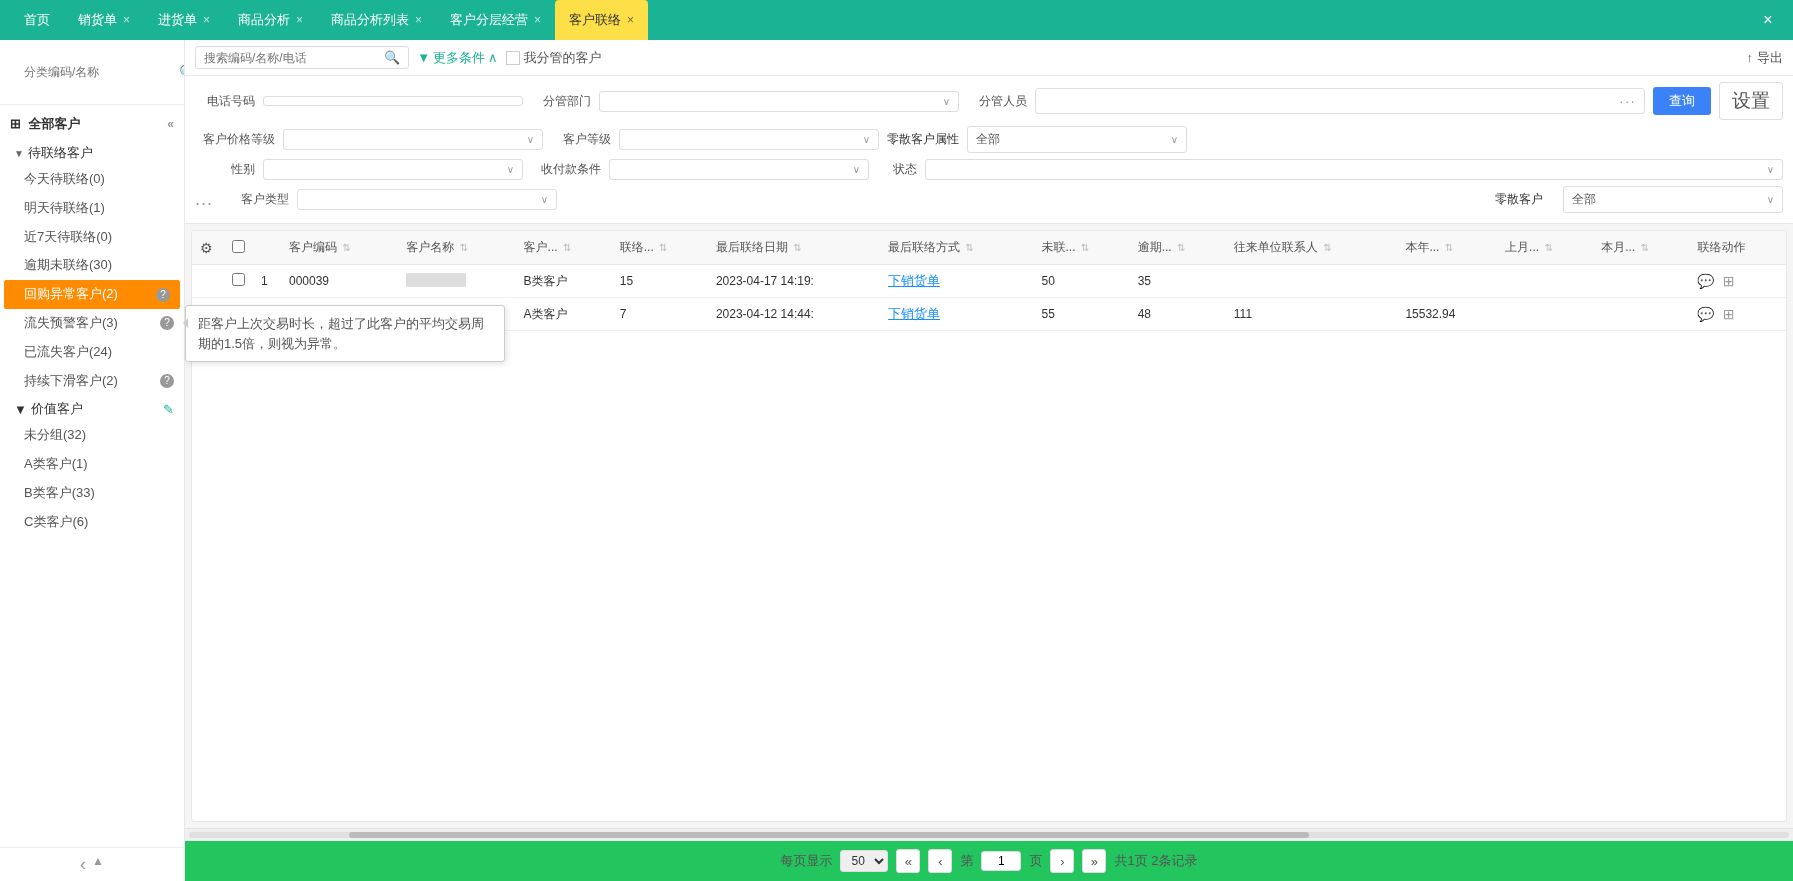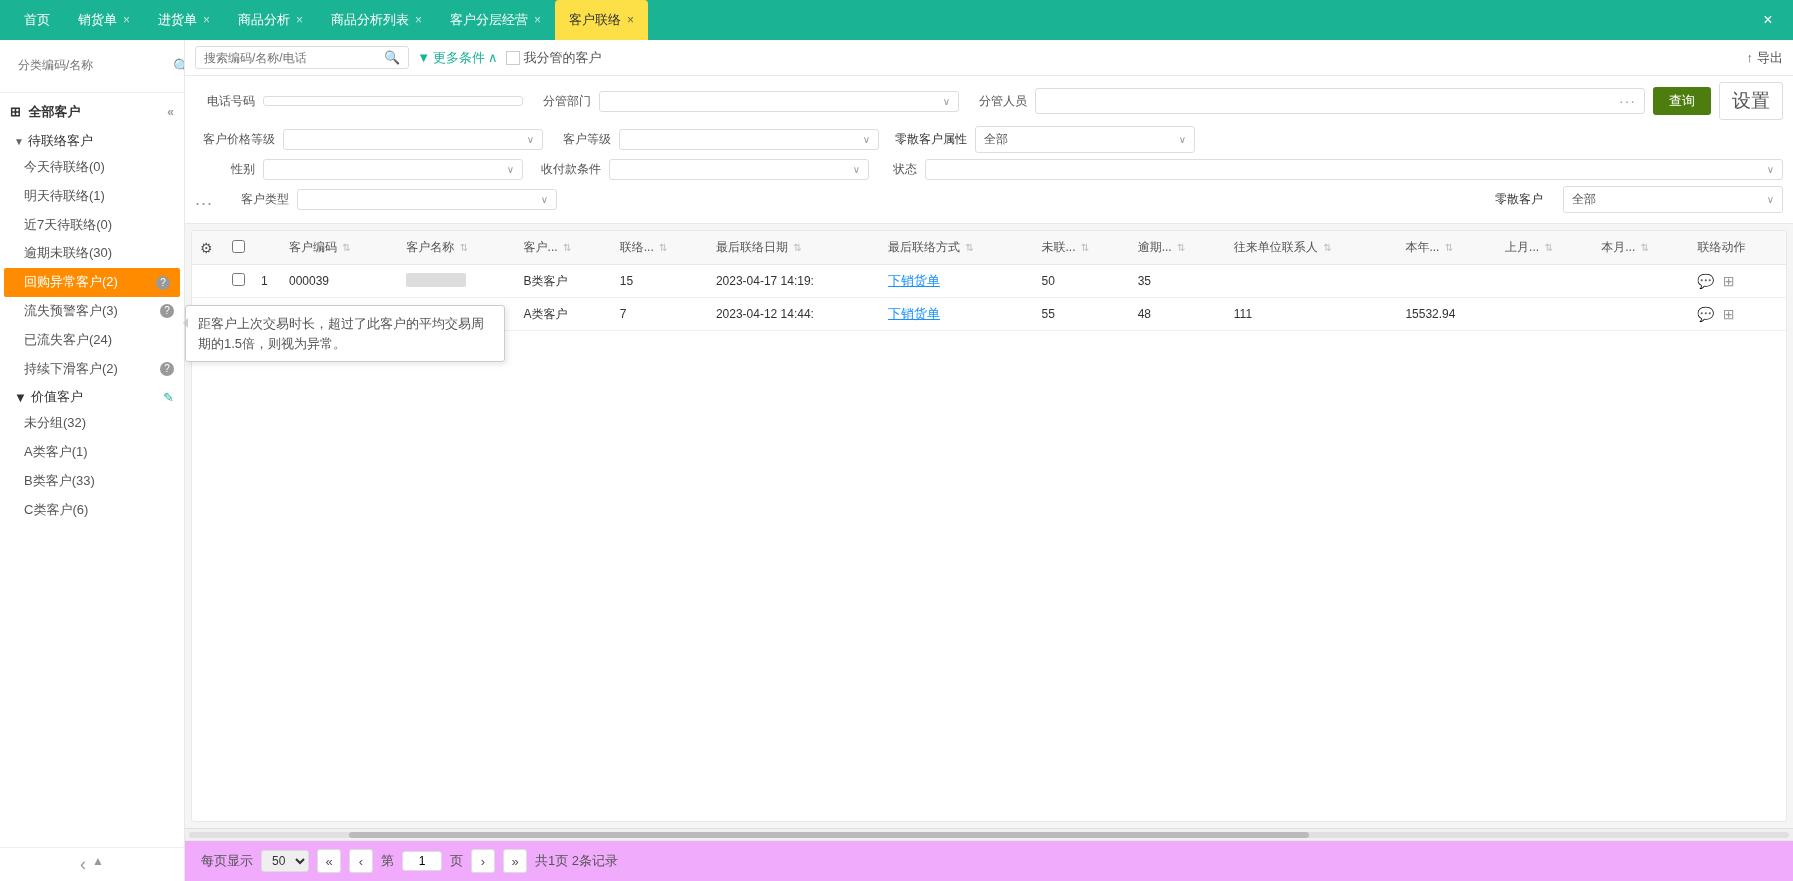--- a/index.html
+++ b/index.html
@@ -23,21 +23,21 @@
 
     
     .main-layout { display: flex; height: calc(881px - 40px); }
 
     
     .sidebar {
       width: 185px; background: white; border-right: 1px solid #e8e8e8;
       display: flex; flex-direction: column; overflow: hidden; flex-shrink: 0;
     }
     .sidebar-search {
-      display: flex; align-items: flex-start; padding: 18px;
+      display: flex; align-items: center; padding: 24px;
       border-bottom: 1px solid #eee;
     }
     .sidebar-search input {
       flex: 1; border: none; outline: none; font-size: 12px; background: transparent;
     }
     .sidebar-search-icon { color: #999; font-size: 14px; cursor: pointer; }
 
     .sidebar-content { flex: 1; overflow-y: auto; padding: 4px 0; }
 
     .sidebar-header {
@@ -134,21 +134,21 @@
     .filter-select {
       display: flex; align-items: center; border: 1px solid #ddd;
       border-radius: 3px; padding: 4px 8px; background: white; cursor: pointer;
       min-width: 120px; justify-content: space-between; flex: 1;
     }
     .filter-select-text { font-size: 12px; color: #555; }
 
     .filter-inline-label { font-size: 12px; color: #333; white-space: nowrap; }
 
     .query-btn {
-      background: #4d7c0f; color: white; border: none; border-radius: 3px;
+      background: #3b82f6; color: white; border: none; border-radius: 3px;
       padding: 5px 16px; cursor: pointer; font-size: 13px; white-space: nowrap;
     }
     .settings-btn {
       background: white; color: #555; border: 1px solid #ddd; border-radius: 3px;
       padding: 5px 12px; cursor: pointer; font-size: 19px; white-space: nowrap;
     }
 
     .more-btn { color: #999; cursor: pointer; font-size: 18px; letter-spacing: 1px; }
 
     
@@ -172,22 +172,22 @@
     .link-text { color: #1890ff; text-decoration: underline; cursor: pointer; }
     .action-icons { display: flex; gap: 8px; }
     .action-icon { color: #999; cursor: pointer; font-size: 14px; }
 
     .blurred-name {
       width: 60px; height: 14px; background: #ddd; border-radius: 2px; display: inline-block;
     }
 
     
     .table-footer {
-      background: #f0abfc; border-top: 1px solid #e8e8e8;
-      padding: 8px 16px; display: flex; align-items: center; justify-content: flex-start;
+      background: #22c55e; border-top: 1px solid #e8e8e8;
+      padding: 8px 16px; display: flex; align-items: center; justify-content: center;
       gap: 8px; font-size: 12px; color: #555;
     }
     .page-size-select {
       border: 1px solid #ddd; border-radius: 3px; padding: 2px 6px;
       font-size: 12px; color: #333;
     }
     .page-btn {
       width: 24px; height: 24px; border: 1px solid #ddd; border-radius: 3px;
       display: flex; align-items: center; justify-content: center;
       cursor: pointer; color: #555; background: white;
@@ -381,21 +381,21 @@
         <span class="filter-row-label" style="min-width:80px;">客户价格等级</span>
         <div class="filter-select" style="min-width:200px;max-width:260px;">
           <span class="filter-select-text"></span>
           <span class="filter-field-arrow">∨</span>
         </div>
         <span class="filter-row-label" style="min-width:60px;">客户等级</span>
         <div class="filter-select" style="min-width:200px;max-width:260px;">
           <span class="filter-select-text"></span>
           <span class="filter-field-arrow">∨</span>
         </div>
-        <span class="filter-inline-label" style="margin-left:8px;">零散客户属性</span>
+        <span class="filter-inline-label" style="">零散客户属性</span>
         <div class="filter-select" style="min-width:160px;max-width:220px;">
           <span class="filter-select-text">全部</span>
           <span class="filter-field-arrow">∨</span>
         </div>
       </div>
 
       <div class="filter-row">
         <span class="filter-row-label">性别</span>
         <div class="filter-select" style="min-width:200px;max-width:260px;">
           <span class="filter-select-text"></span>

